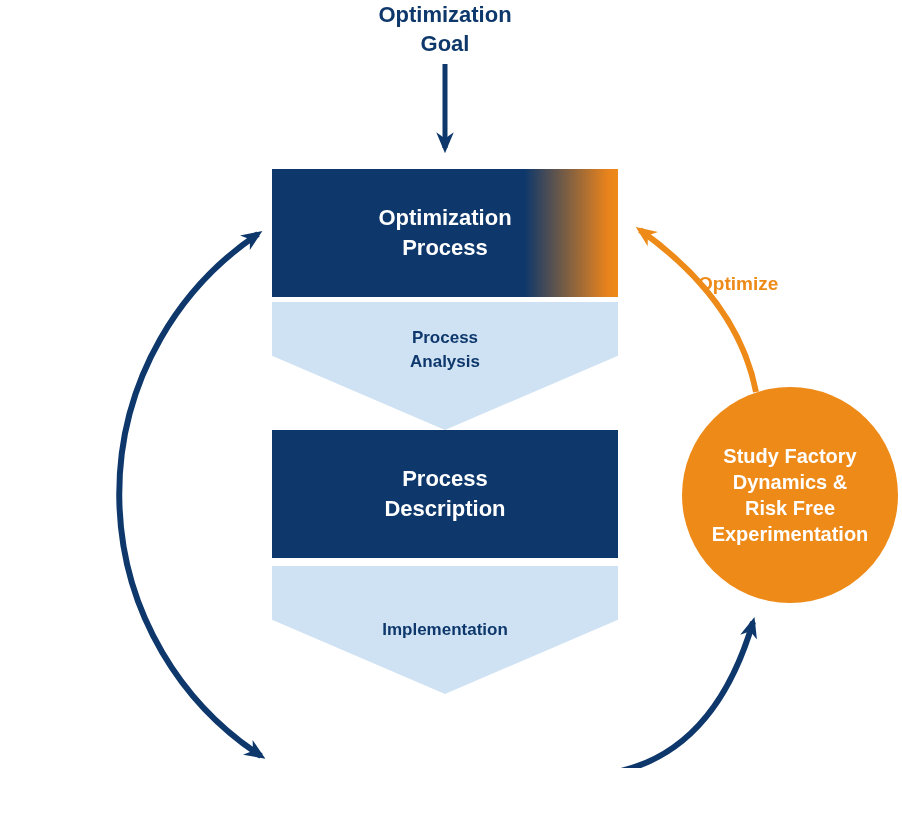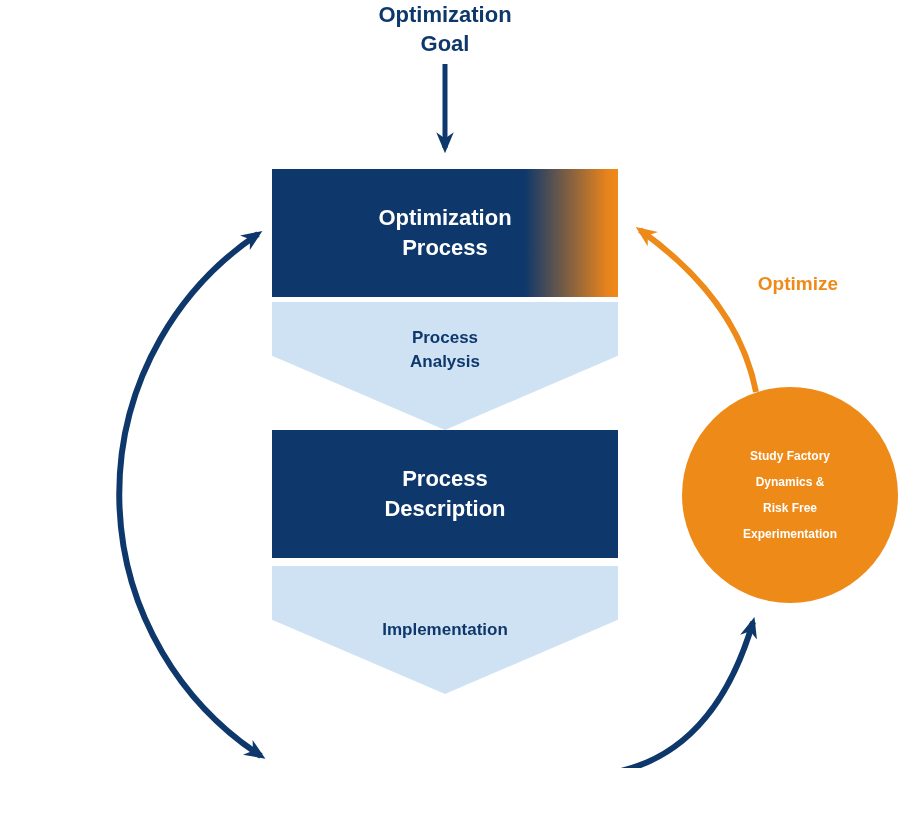--- a/index.html
+++ b/index.html
@@ -54,31 +54,31 @@
   }
   .chevron-analysis{top:302px;padding-top:24px;}
   .chevron-implementation{top:566px;padding-top:52px;}
 
   .circle{
     position:absolute;left:682px;top:387px;width:216px;height:216px;
     border-radius:50%;
     background:var(--orange);
     display:flex;align-items:center;justify-content:center;
     text-align:center;color:var(--white);
-    font-size:12px;line-height:26px;font-weight:700;
+    font-size:20px;line-height:26px;font-weight:700;
   }
 
   .analyze-label{
     position:absolute;left:0px;top:453px;width:100px;
     text-align:center;color:var(--navy);
     font-size:18px;line-height:23px;font-weight:700;
   }
   .optimize-label{
     position:absolute;left:698px;top:272px;width:140px;
-    text-align:right;color:var(--orange);
+    text-align:left;color:var(--orange);
     font-size:19px;line-height:24px;font-weight:700;
   }
 </style>
 </head>
 <body>
 
 <div class="canvas">
 
   <svg class="arrows" viewBox="0 0 902 824" aria-hidden="true">
     <defs>

